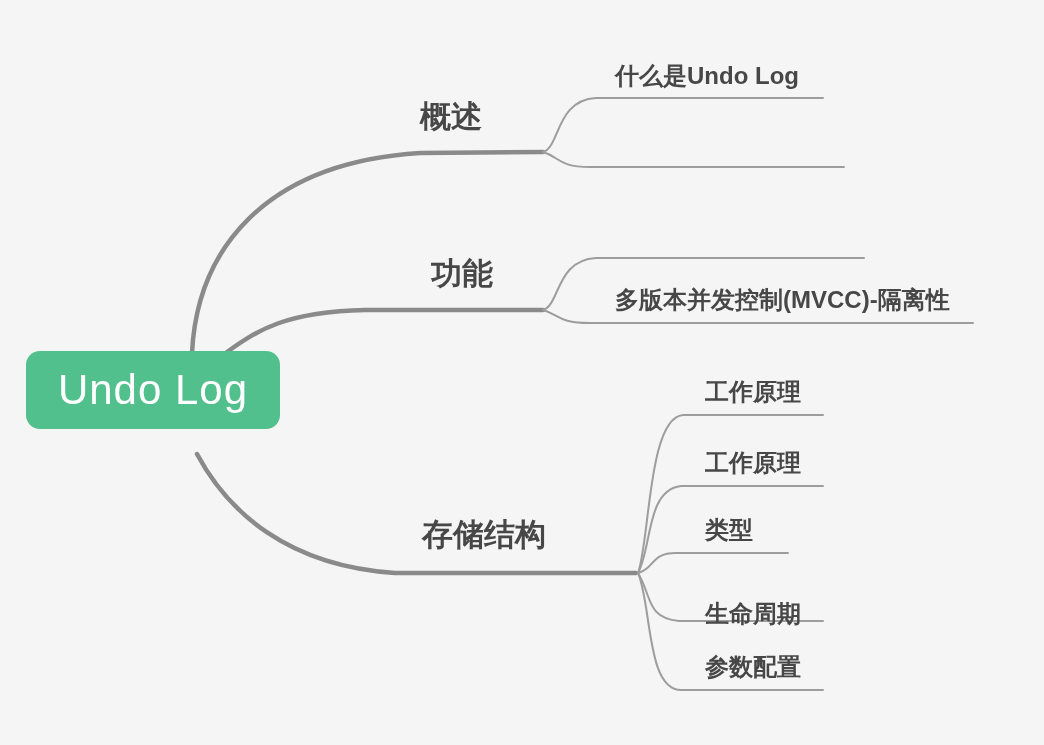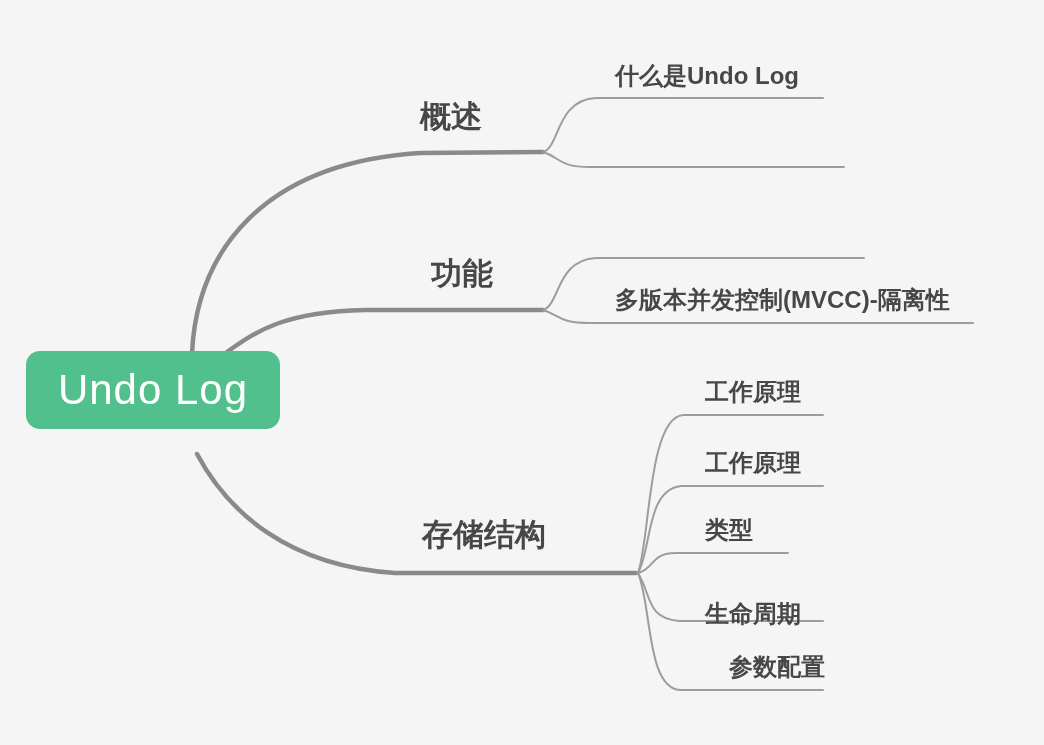--- a/index.html
+++ b/index.html
@@ -91,15 +91,15 @@
   <div class="label child" style="left:615px; top:60px;">什么是Undo Log</div>
 
   <div class="label branch" style="left:431px; top:253px;">功能</div>
   <div class="label child" style="left:615px; top:284px;">多版本并发控制(MVCC)-隔离性</div>
 
   <div class="label branch" style="left:422px; top:514px;">存储结构</div>
   <div class="label child" style="left:705px; top:376px;">工作原理</div>
   <div class="label child" style="left:705px; top:447px;">工作原理</div>
   <div class="label child" style="left:705px; top:514px;text-align:center;">类型</div>
   <div class="label child" style="left:705px; top:582px;margin-top:16px;">生命周期</div>
-  <div class="label child" style="left:705px; top:651px;margin-left:24px;">参数配置</div>
+  <div class="label child" style="left:705px; top:651px;">参数配置</div>
 
 </div>
 
 </body></html>

